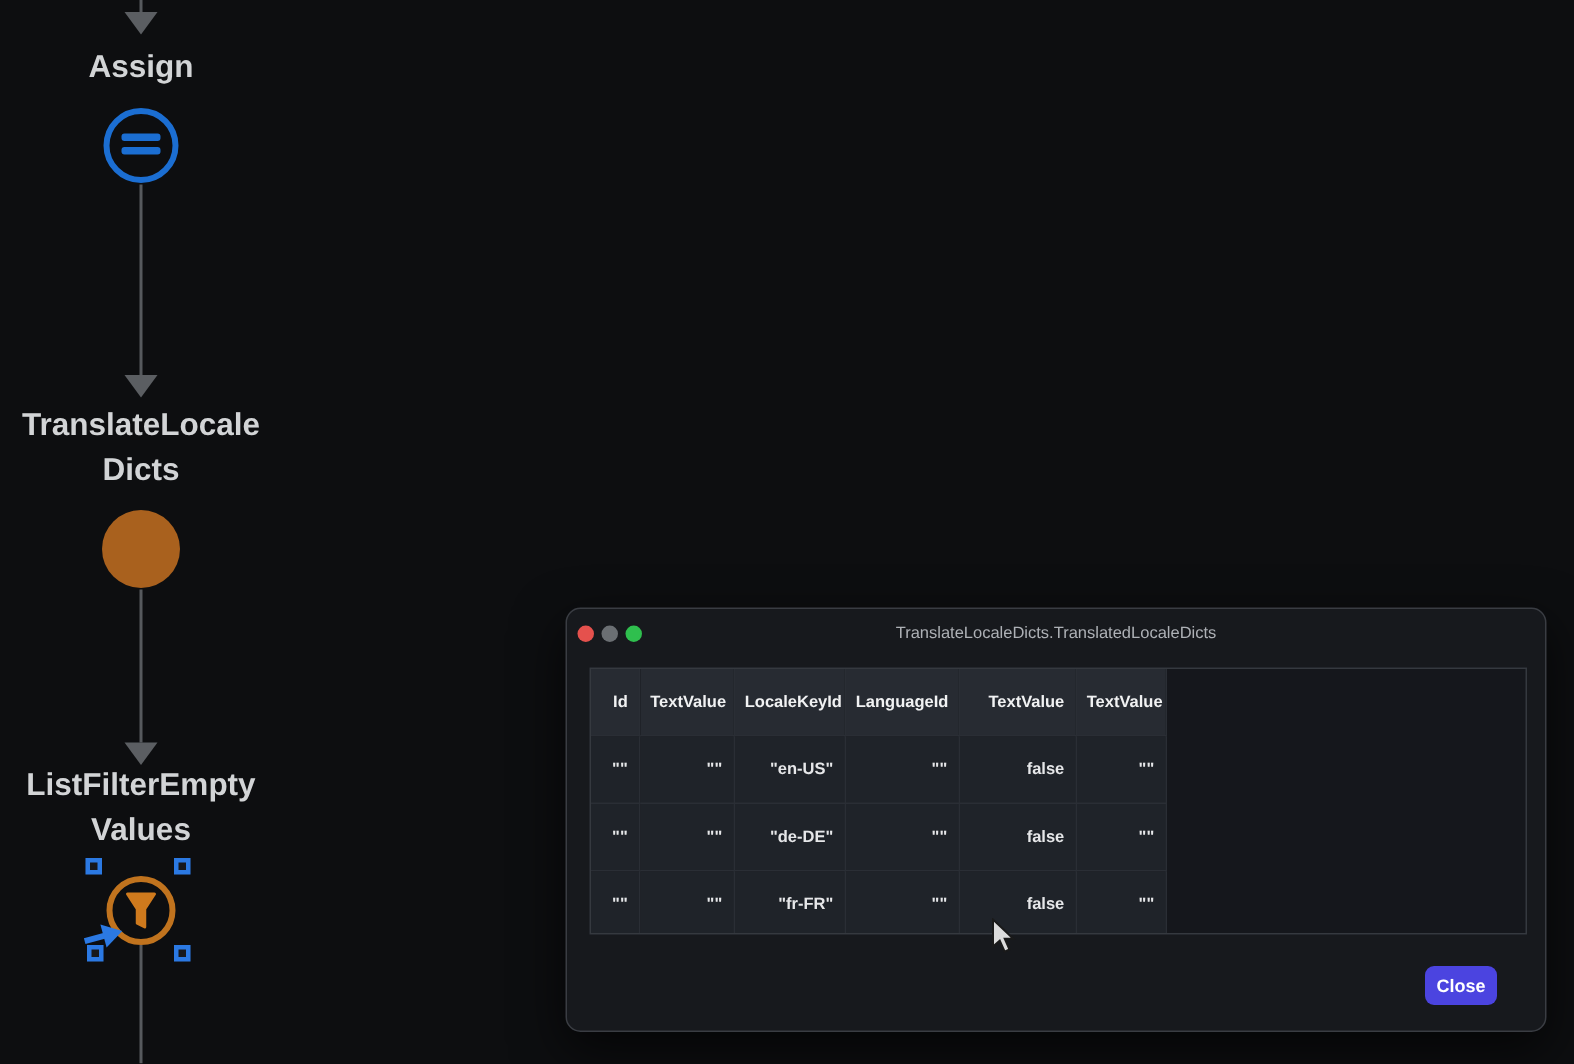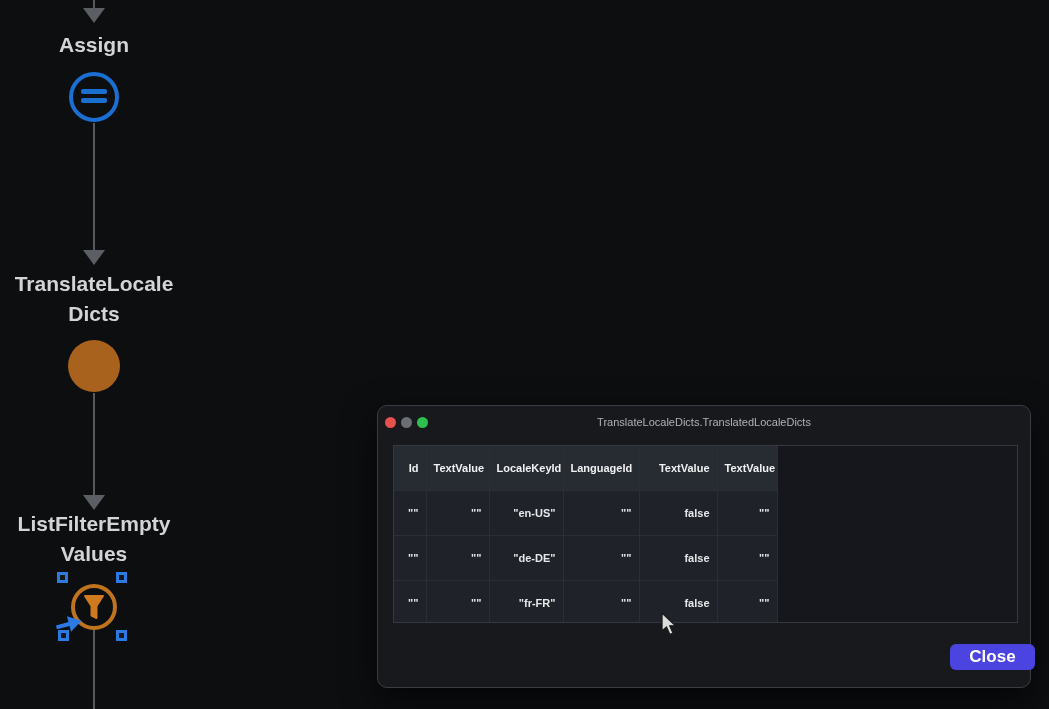--- a/index.html
+++ b/index.html
@@ -73,23 +73,23 @@
     border-right:1px solid #2a2e35; border-bottom:1px solid #2a2e35;
     white-space:nowrap; overflow:hidden;
   }
   table.grid th {
     background:#272b32; color:#f1f2f3; font-weight:700; height:25px;
   }
   table.grid td {
     background:#1f2329; color:#e6e7e9; font-weight:600; height:24px;
   }
   .close-btn {
-    position:absolute; left:572px; top:238px; width:85px; height:26px;
+    position:absolute; left:572px; top:238px; width:48px; height:26px;
     background:#4b44e0; border:none; border-radius:6px;
-    color:#ffffff; font-size:17px; font-weight:700;
+    color:#ffffff; font-size:12px; font-weight:700;
     font-family:"Liberation Sans","DejaVu Sans",sans-serif;
     cursor:pointer;
   }
   .cursor { position:absolute; left:661px; top:612px; }
 </style>
 </head>
 <body>
 
 <div id="stage">
 

